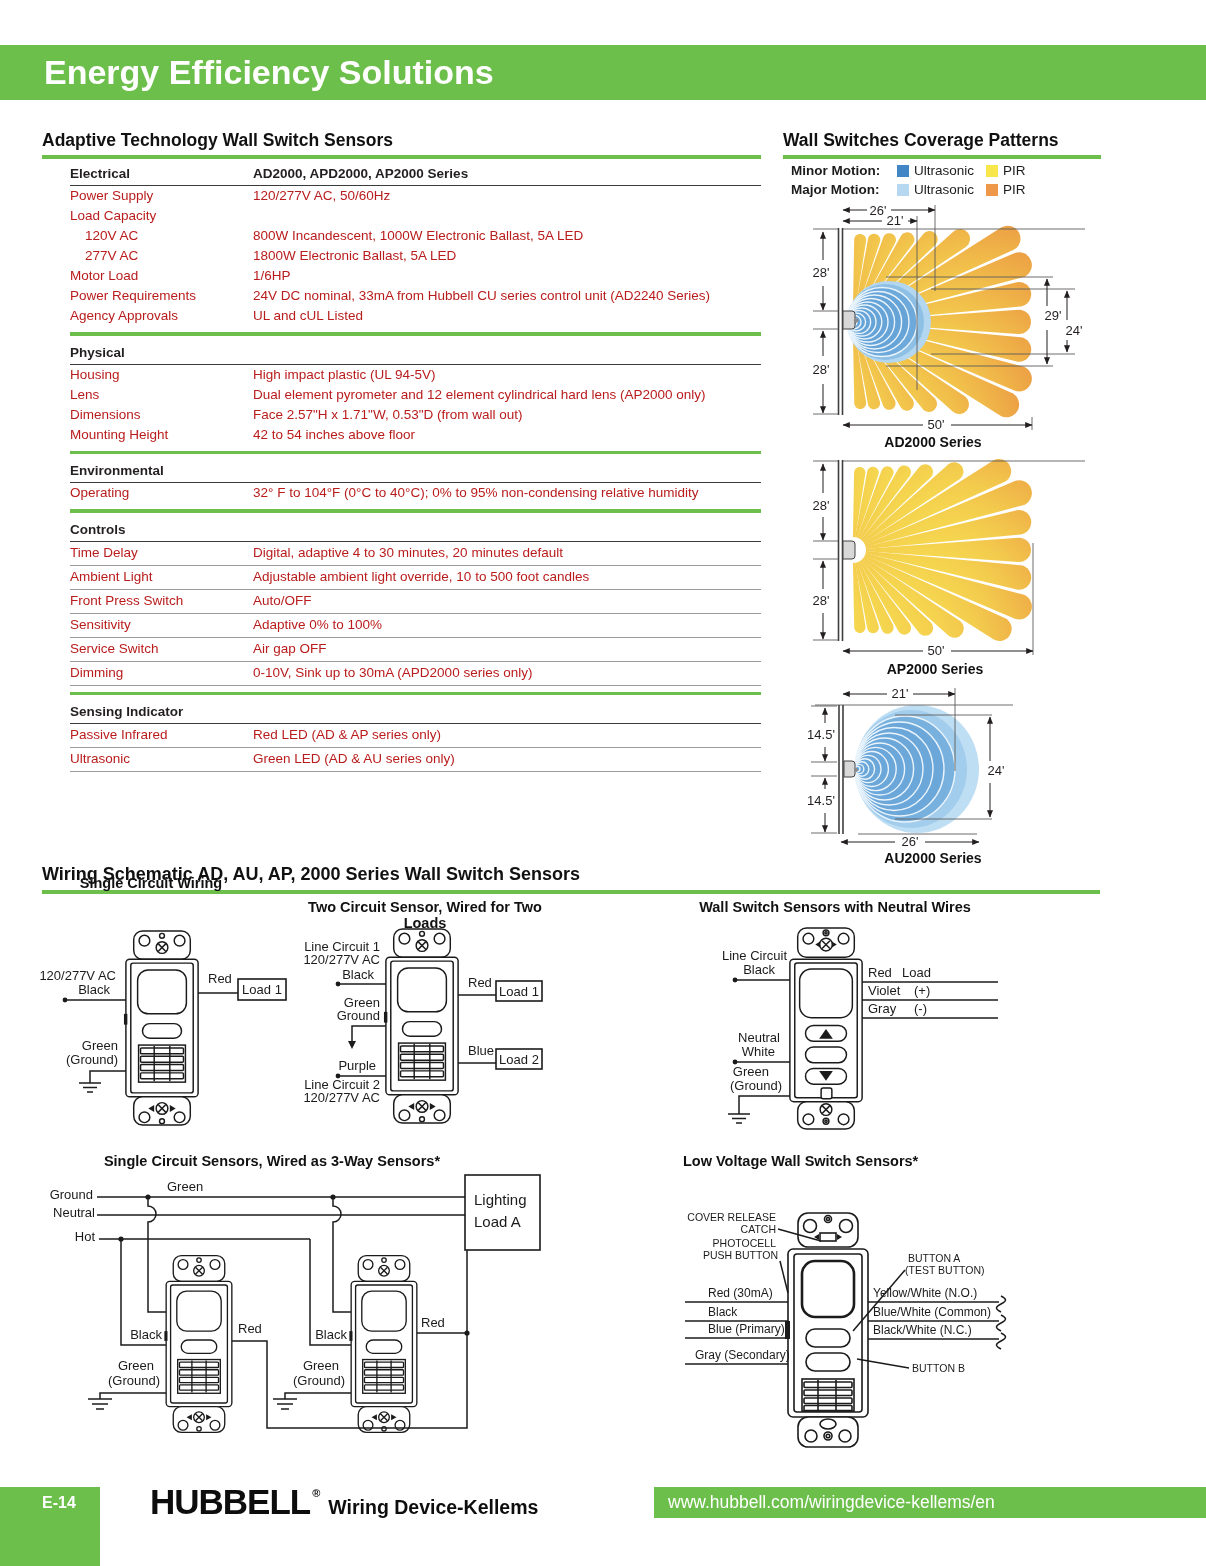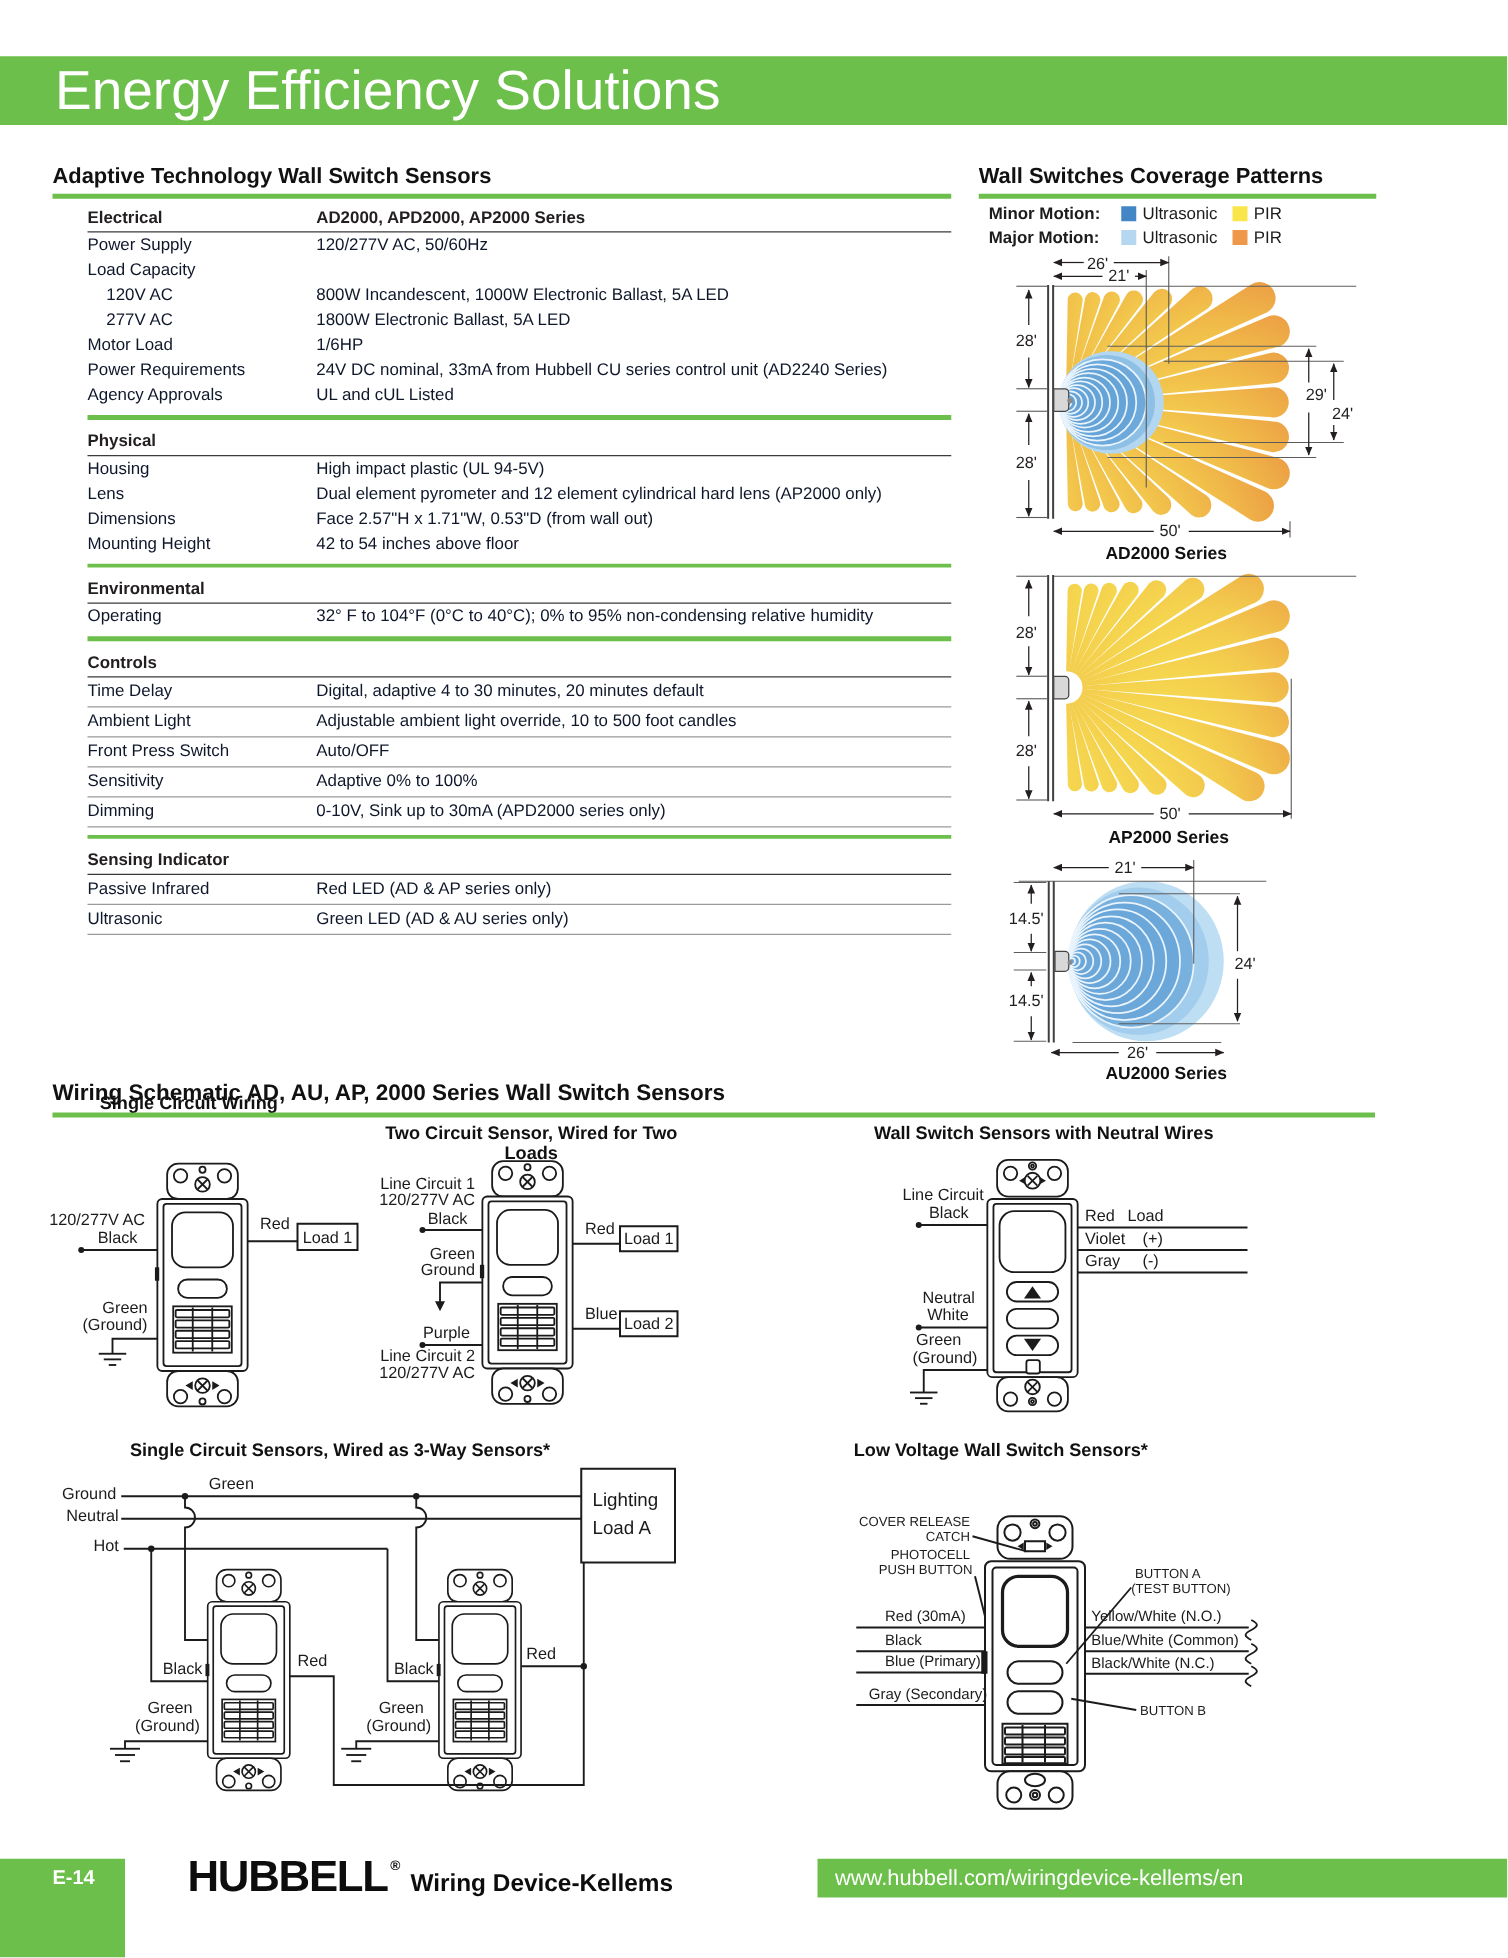--- a/index.html
+++ b/index.html
@@ -1,29 +1,29 @@
 <!DOCTYPE html>
 <html><head>
 <meta charset="utf-8">
 <style>
   :root{ --green:#6cbf4b; --ink:#231f20; }
   html,body{margin:0;padding:0;background:#fff;}
   body{width:1206px;height:1566px;position:relative;font-family:"Liberation Sans","DejaVu Sans",sans-serif;color:var(--ink);}
   #page{position:absolute;left:0;top:0;width:1206px;height:1566px;background:#fff;overflow:hidden;}
 
   .hdr-bar{position:absolute;left:0;top:45px;width:1206px;height:55px;background:var(--green);
-    color:#fff;font-size:44px;line-height:55px;padding-left:44px;box-sizing:border-box;font-weight:400;}
+    color:#fff;font-size:34px;line-height:55px;padding-left:44px;box-sizing:border-box;font-weight:700;}
 
   
   #left-col{position:absolute;left:42px;top:130px;width:719px;}
   .sec-title{font-size:17.5px;font-weight:bold;color:#111;margin:0 0 4px 0;}
   .grule{height:4px;background:var(--green);}
   .spec-head{display:grid;grid-template-columns:183px 1fr;font-weight:bold;font-size:13.5px;
     padding:7px 0 4px 0;border-bottom:1.3px solid #3b3b3b;}
-  .spec-row{display:grid;grid-template-columns:183px 1fr;font-size:13.5px;line-height:20px;color:#0f172a;}
+  .spec-row{display:grid;grid-template-columns:183px 1fr;font-size:13.5px;line-height:20px;color:#b91c1c;}
   .spec-row .cl.ind{padding-left:15px;}
   .ruled .spec-row{border-bottom:1px solid #9a9a9a;padding:1px 0 2px 0;}
   .gsep{height:3.5px;background:var(--green);margin-top:6px;}
   .spec-sec{margin-bottom:2px;margin-left:28px;}
 
   
   #cov-head{position:absolute;left:783px;top:130px;width:318px;}
   .leg{display:flex;align-items:center;font-size:13.5px;margin:4px 0 0 8px;color:#1c1c1c;}
   .leg .lab{font-weight:bold;width:106px;}
   .sw{width:12px;height:12px;display:inline-block;margin-right:5px;}
@@ -283,20 +283,24 @@
           <span class="cl">Ambient Light</span>
           <span>Adjustable ambient light override, 10 to 500 foot candles</span>
         </div>
       <div class="spec-row">
           <span class="cl">Front Press Switch</span>
           <span>Auto/OFF</span>
         </div>
       <div class="spec-row">
           <span class="cl">Sensitivity</span>
           <span>Adaptive 0% to 100%</span>
+        </div>
+      <div class="spec-row">
+          <span class="cl">Service Switch</span>
+          <span>Air gap OFF</span>
         </div>
       <div class="spec-row">
           <span class="cl">Dimming</span>
           <span>0-10V, Sink up to 30mA (APD2000 series only)</span>
         </div>
       <div class="gsep"></div>
     </div>
 
     <div class="spec-sec ruled">
       <div class="spec-head">

